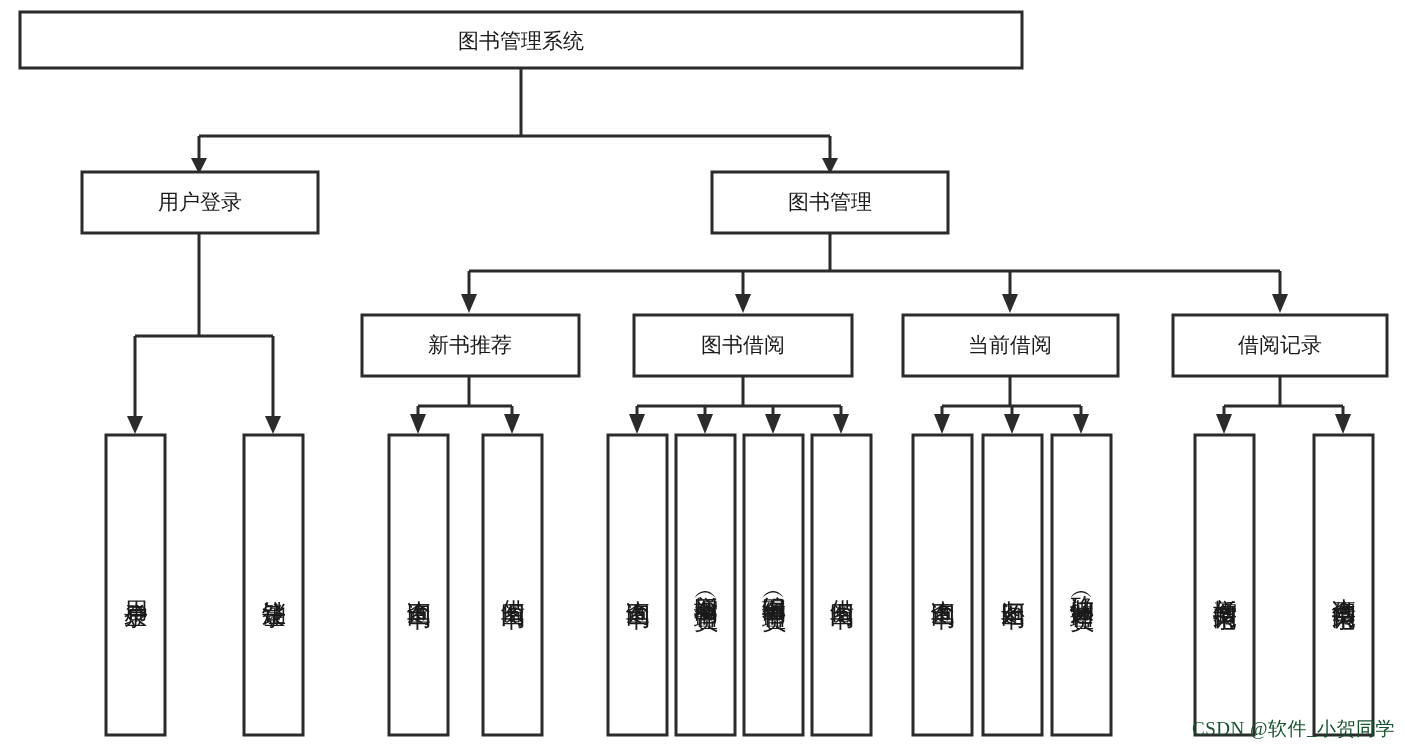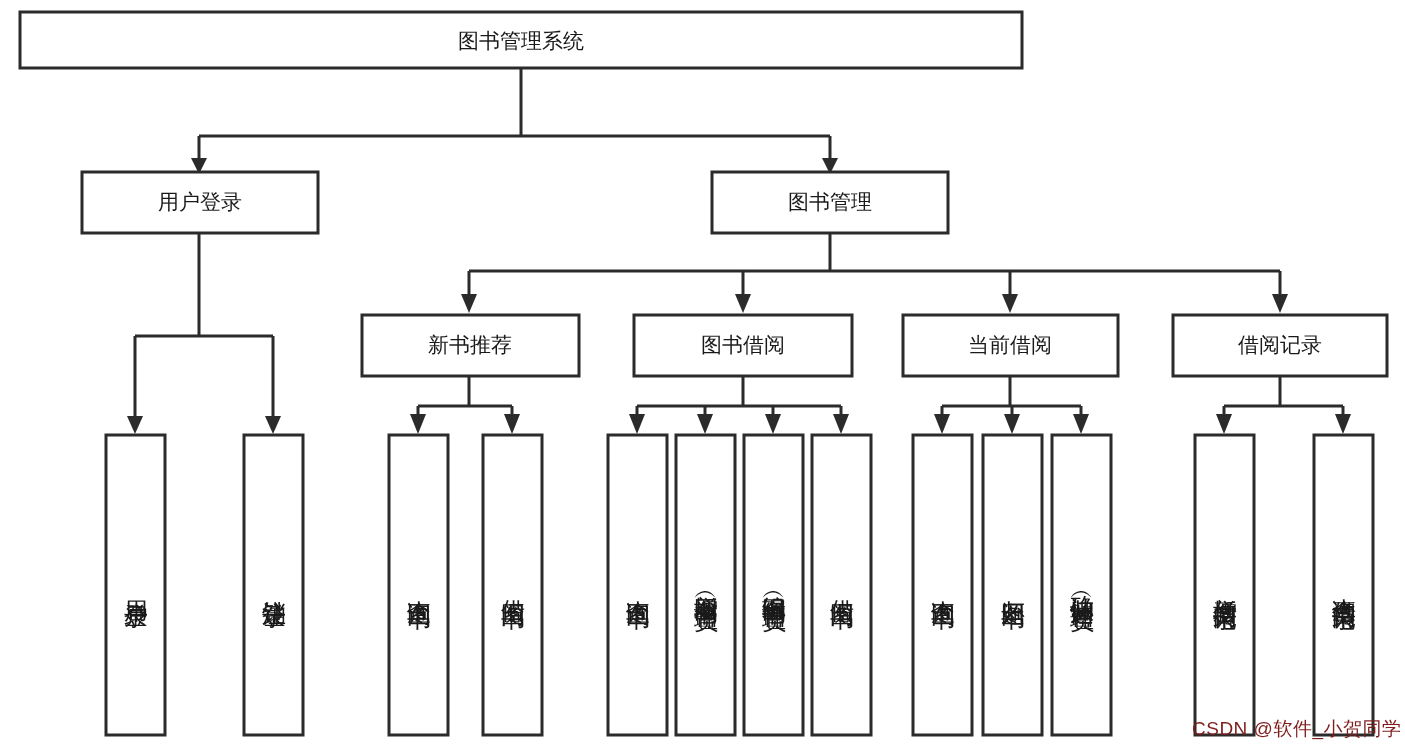--- a/index.html
+++ b/index.html
@@ -58,23 +58,23 @@
     letter-spacing: 2px;
     display: flex;
     align-items: center;
     justify-content: center;
     text-align: center;
     white-space: nowrap;
     user-select: none;
   }
   .watermark {
     position: absolute;
-    font-family: Liberation Sans, sans-serif;
+    font-family: Liberation Serif, serif;
     font-size: 19px;
-    color: #7f1d1d;
+    color: #14532d;
     white-space: nowrap;
     letter-spacing: 0.5px;
     text-align: right;
   }
 </style>
 </head>
 <body>
 
 <div id="diagram-root">
 

